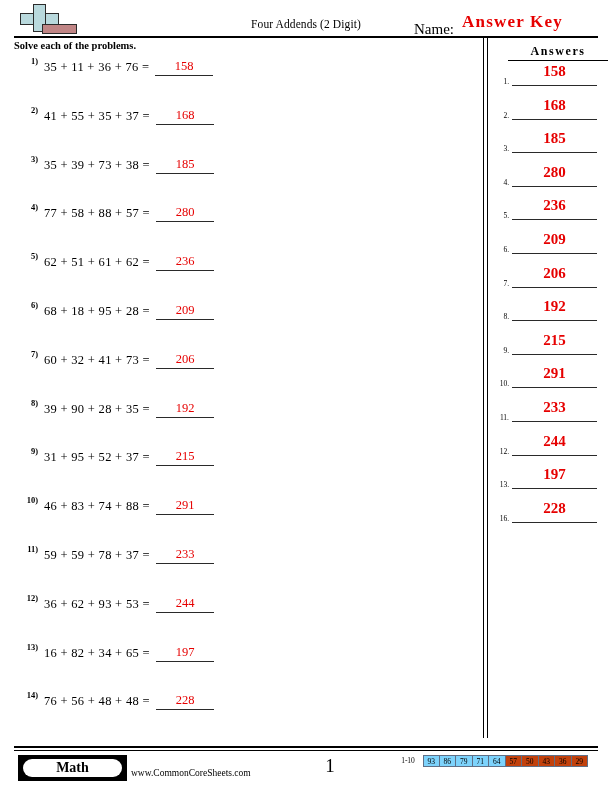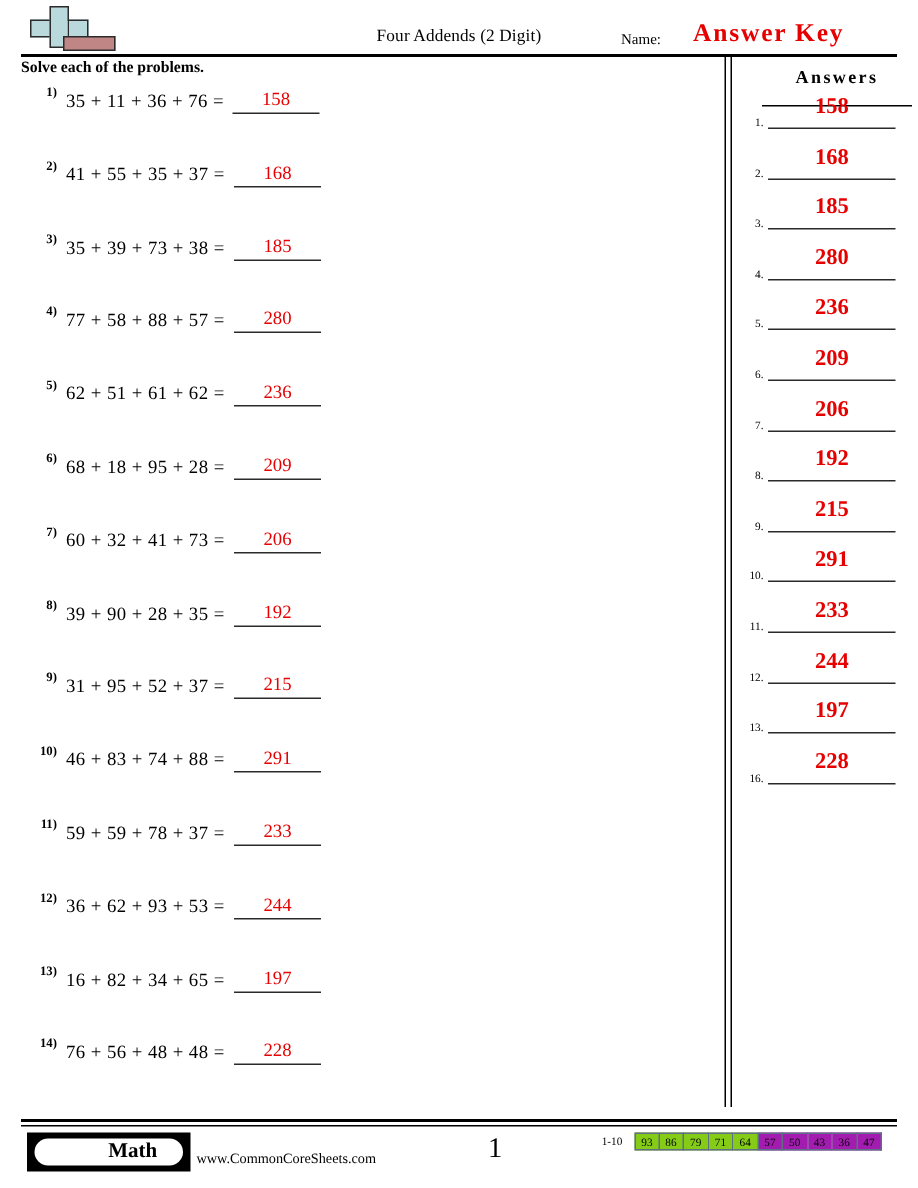--- a/index.html
+++ b/index.html
@@ -62,21 +62,21 @@
     left: 0; top: 18px;
     width: 612px;
     text-align: center;
     font-size: 11.5px;
     letter-spacing: 0.1px;
     font-family: Liberation Serif, serif;
   }
   #name-label {
     position: absolute;
     left: 414px; top: 21px;
-    font-size: 10px;
+    font-size: 15px;
   }
   #answer-key {
     position: absolute;
     left: 462px; top: 12px;
     font-size: 17px;
     font-weight: bold;
     color: #e60000;
     letter-spacing: 1.2px;
     font-family: "Liberation Serif", "DejaVu Serif", serif;
   }
@@ -166,21 +166,21 @@
   }
   #answers-title {
     position: absolute;
     left: 18px; top: 4px;
     width: 100px;
     text-align: center;
     font-size: 12px;
     font-weight: bold;
     letter-spacing: 1.6px;
     border-bottom: 1.6px solid #000;
-    padding-bottom: 11px;
+    padding-bottom: 1px;
   }
   #answers-list {
     position: absolute;
     left: 0; top: 24px;
     width: 122px;
   }
   .a-row {
     position: relative;
     height: 33.6px;
   }
@@ -241,21 +241,20 @@
   }
   #math-badge .txt {
     position: absolute;
     left: 5px; top: 4px;
     width: 99px; height: 18px;
     line-height: 18px;
     text-align: center;
     font-size: 14px;
     font-weight: bold;
     color: #000;
-    margin-left: 16px;
   }
   #site-url {
     position: absolute;
     left: 131px; top: 768px;
     font-size: 9.5px;
   }
   #page-number {
     position: absolute;
     left: 300px; top: 755px;
     width: 60px;
@@ -281,24 +280,24 @@
     box-sizing: border-box;
   }
   .score-cell {
     width: 16.5px;
     text-align: center;
     line-height: 11px;
     font-size: 7.5px;
     border: 0.7px solid #5f6f86;
     border-left-width: 0;
     box-sizing: border-box;
-    background: #84cc16;
+    background: #7dd3fc;
   }
   .score-cell.first { border-left-width: 0.7px; }
-  .score-cell.hl { background: #a21caf; }
+  .score-cell.hl { background: #c2410c; }
 </style>
 </head>
 <body>
 
 <div id="header">
 
   <div id="logo">
     <div class="plus-h"></div>
     <div class="plus-v"></div>
     <div class="plus-inner"></div>
@@ -557,15 +556,15 @@
       <div class="score-label">1-10</div>
       <div class="score-cell first">93</div>
       <div class="score-cell">86</div>
       <div class="score-cell">79</div>
       <div class="score-cell">71</div>
       <div class="score-cell">64</div>
       <div class="score-cell hl">57</div>
       <div class="score-cell hl">50</div>
       <div class="score-cell hl">43</div>
       <div class="score-cell hl">36</div>
-      <div class="score-cell hl">47</div>
+      <div class="score-cell hl">29</div>
     </div>
   </div>
 
 </body></html>

